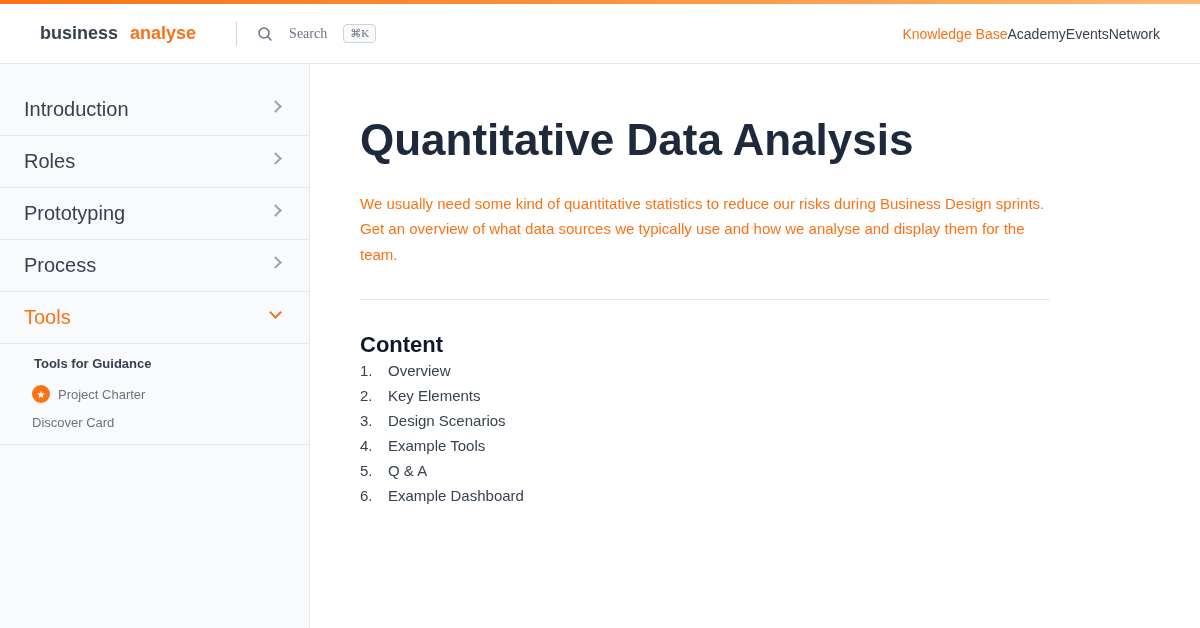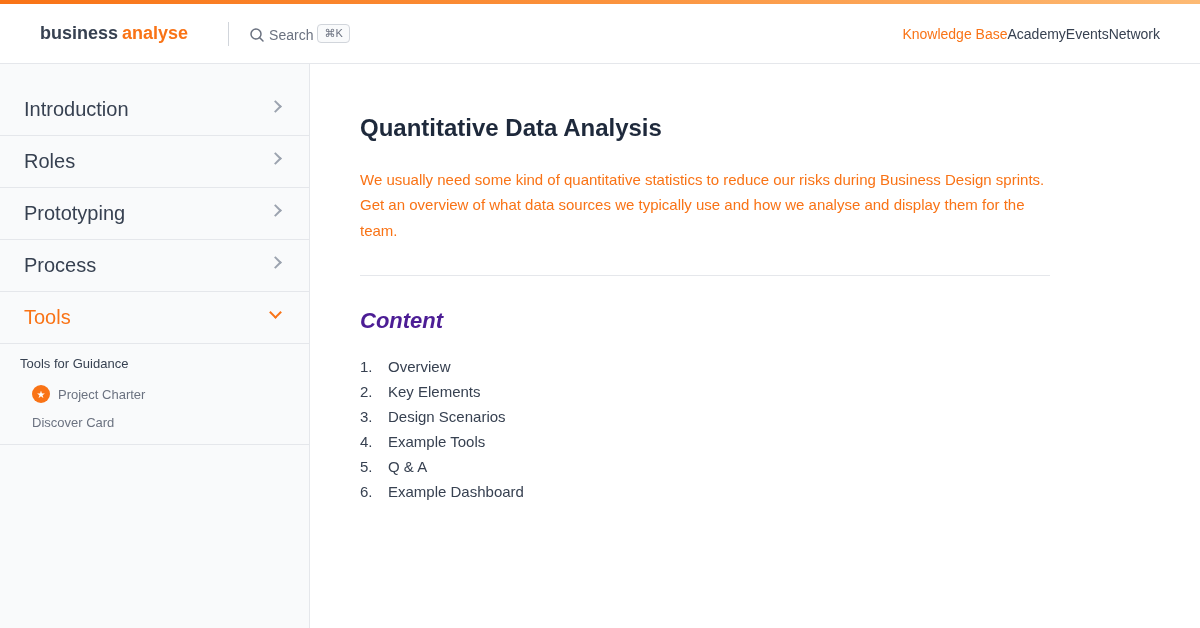--- a/index.html
+++ b/index.html
@@ -17,42 +17,43 @@
       align-items: center;
       padding: 0 40px;
       height: 60px;
       border-bottom: 1px solid #e5e7eb;
       background: #fff;
     }
 
     .logo {
       display: flex;
       align-items: center;
-      gap: 4px;
+      gap: 12px;
       font-size: 18px;
       font-weight: 600;
       margin-right: 20px;
     }
     .logo-business { color: #374151; }
     .logo-design { color: #f97316; }
 
     .header-divider {
       width: 1px;
       height: 24px;
       background: #d1d5db;
       margin: 0 20px;
     }
 
     .search-bar {
       display: flex;
-      align-items: flex-end;
-      gap: 4px;
+      align-items: center;
+      gap: 16px;
       color: #6b7280;
       font-size: 14px;
       cursor: pointer;
+      font-family: Liberation Serif, serif;
     }
     .search-icon-wrap {
       display: flex;
       align-items: center;
     }
     .search-kbd {
       display: inline-flex;
       align-items: center;
       gap: 2px;
       border: 1px solid #d1d5db;
@@ -136,24 +137,24 @@
       transform: rotate(135deg);
       margin-top: -2px;
       margin-left: 2px;
     }
 
     .sidebar-sub {
       padding: 0 0 8px 0;
       border-bottom: 1px solid #e5e7eb;
     }
     .sidebar-sub-title {
-      padding: 12px 20px 8px;
+      padding: 12px 34px 8px;
       font-size: 13px;
       color: #374151;
-      font-weight: 400;
+      font-weight: 700;
     }
     .sidebar-sub-item {
       display: flex;
       align-items: center;
       gap: 8px;
       padding: 6px 24px 6px 32px;
       font-size: 13px;
       color: #6b7280;
       cursor: pointer;
     }
@@ -171,21 +172,21 @@
     }
 
     
     .main-content {
       flex: 1;
       padding: 50px 60px 50px 50px;
       max-width: 800px;
     }
 
     .page-title {
-      font-size: 24px;
+      font-size: 44px;
       font-weight: 700;
       color: #1e293b;
       margin-bottom: 24px;
       line-height: 1.2;
     }
 
     .intro-text {
       color: #f97316;
       font-size: 15px;
       line-height: 1.7;
@@ -194,23 +195,21 @@
 
     .divider {
       border: none;
       border-top: 1px solid #e5e7eb;
       margin: 0 0 32px 0;
     }
 
     .content-heading {
       font-size: 22px;
       font-weight: 700;
-      color: #4c1d95;
-      margin-bottom: 20px;
-      font-style: italic;
+      color: #0f172a;
     }
 
     .content-list {
       list-style: none;
       padding: 0;
     }
     .content-list li {
       font-size: 15px;
       color: #374151;
       padding: 4px 0;

